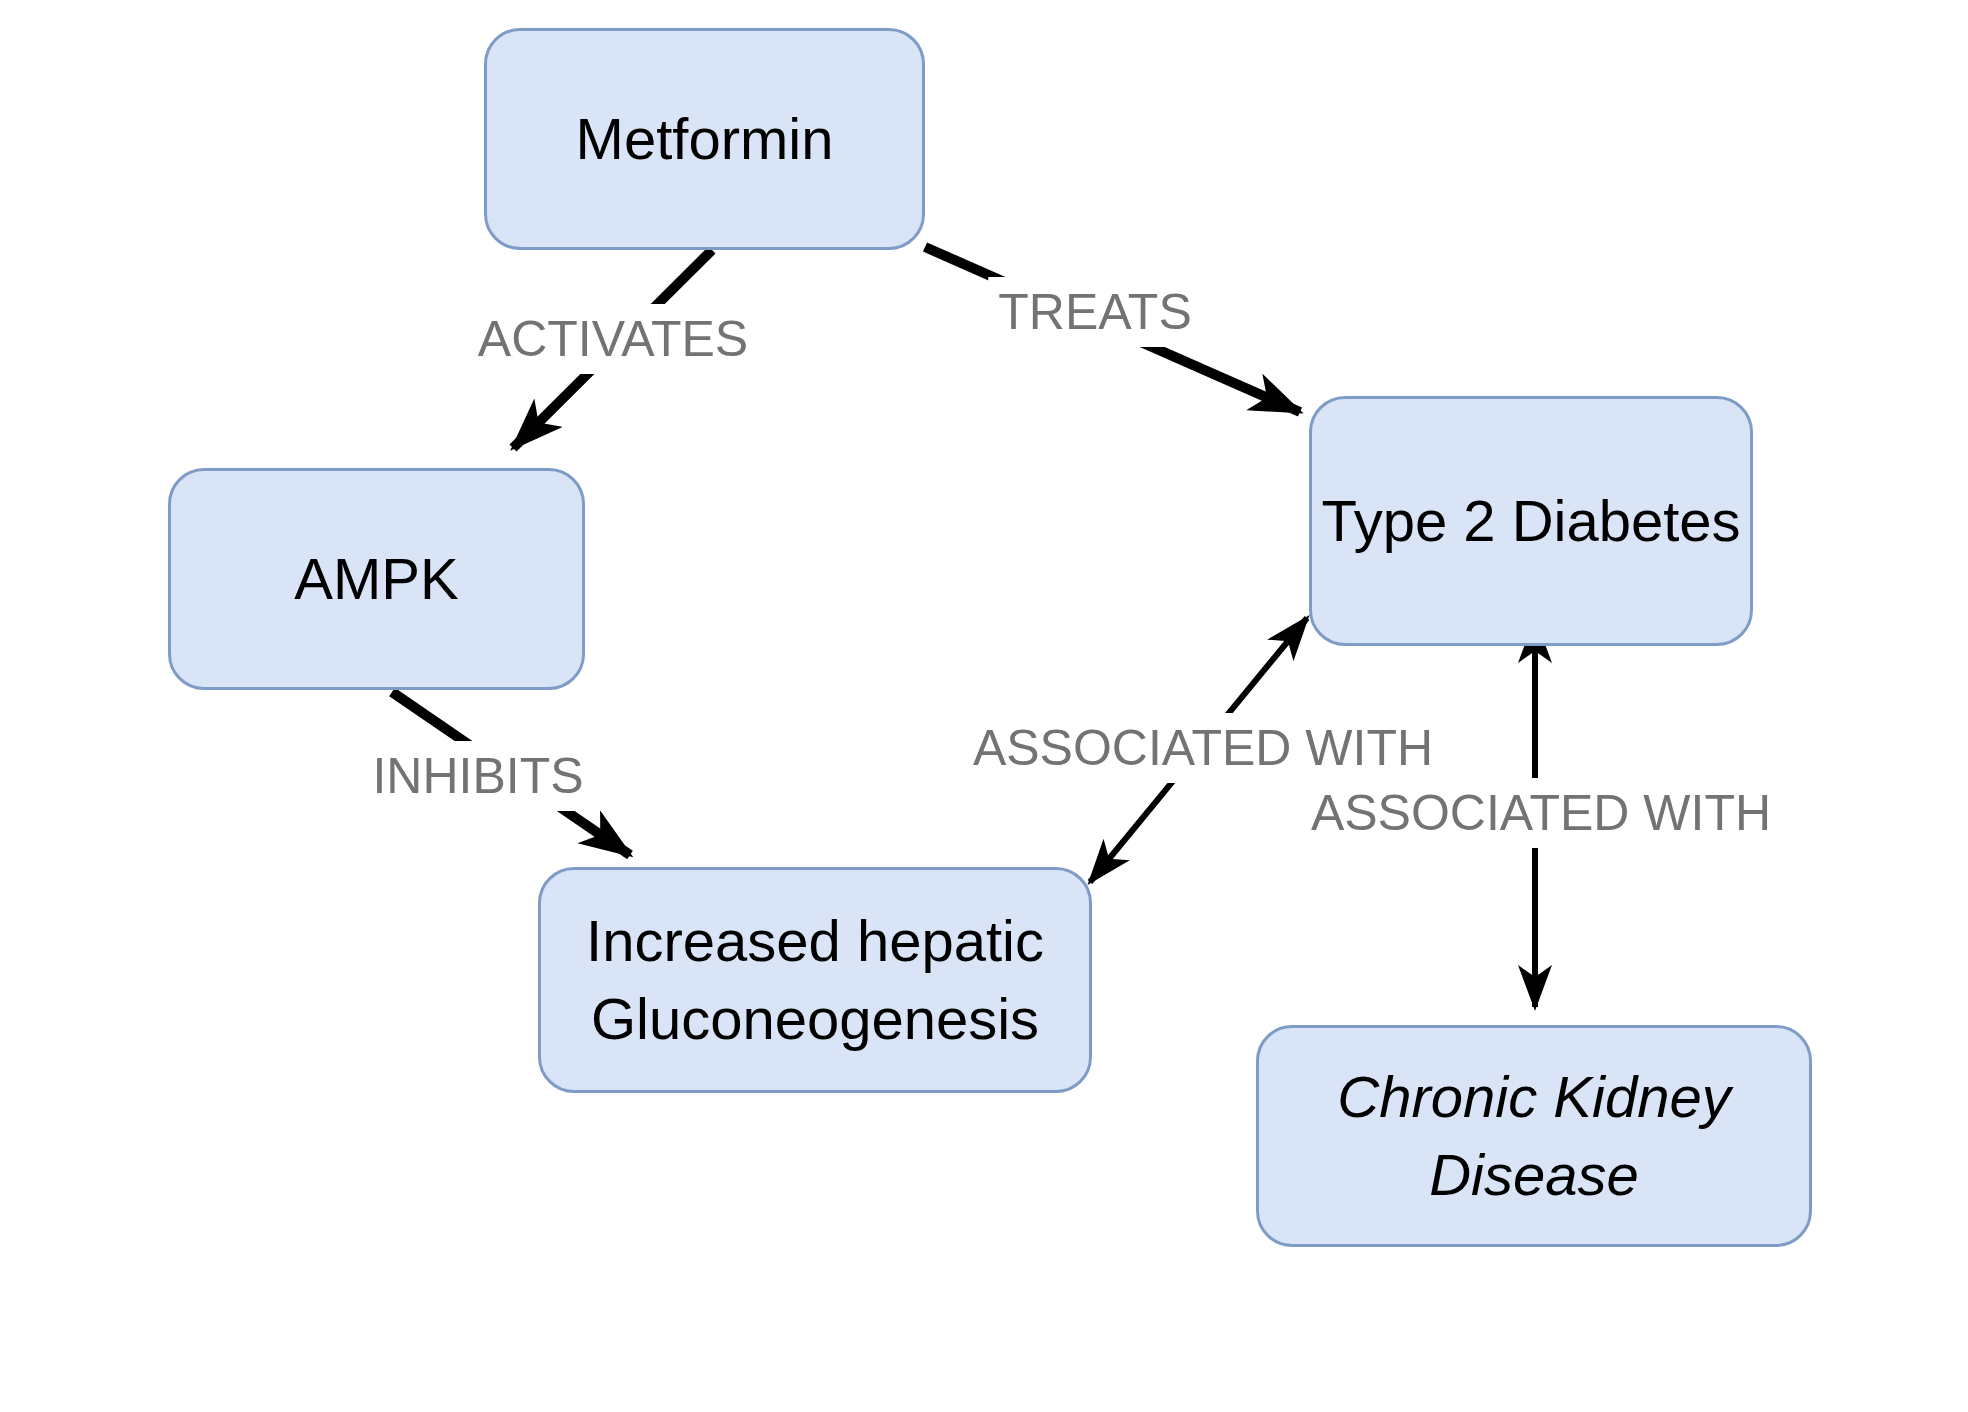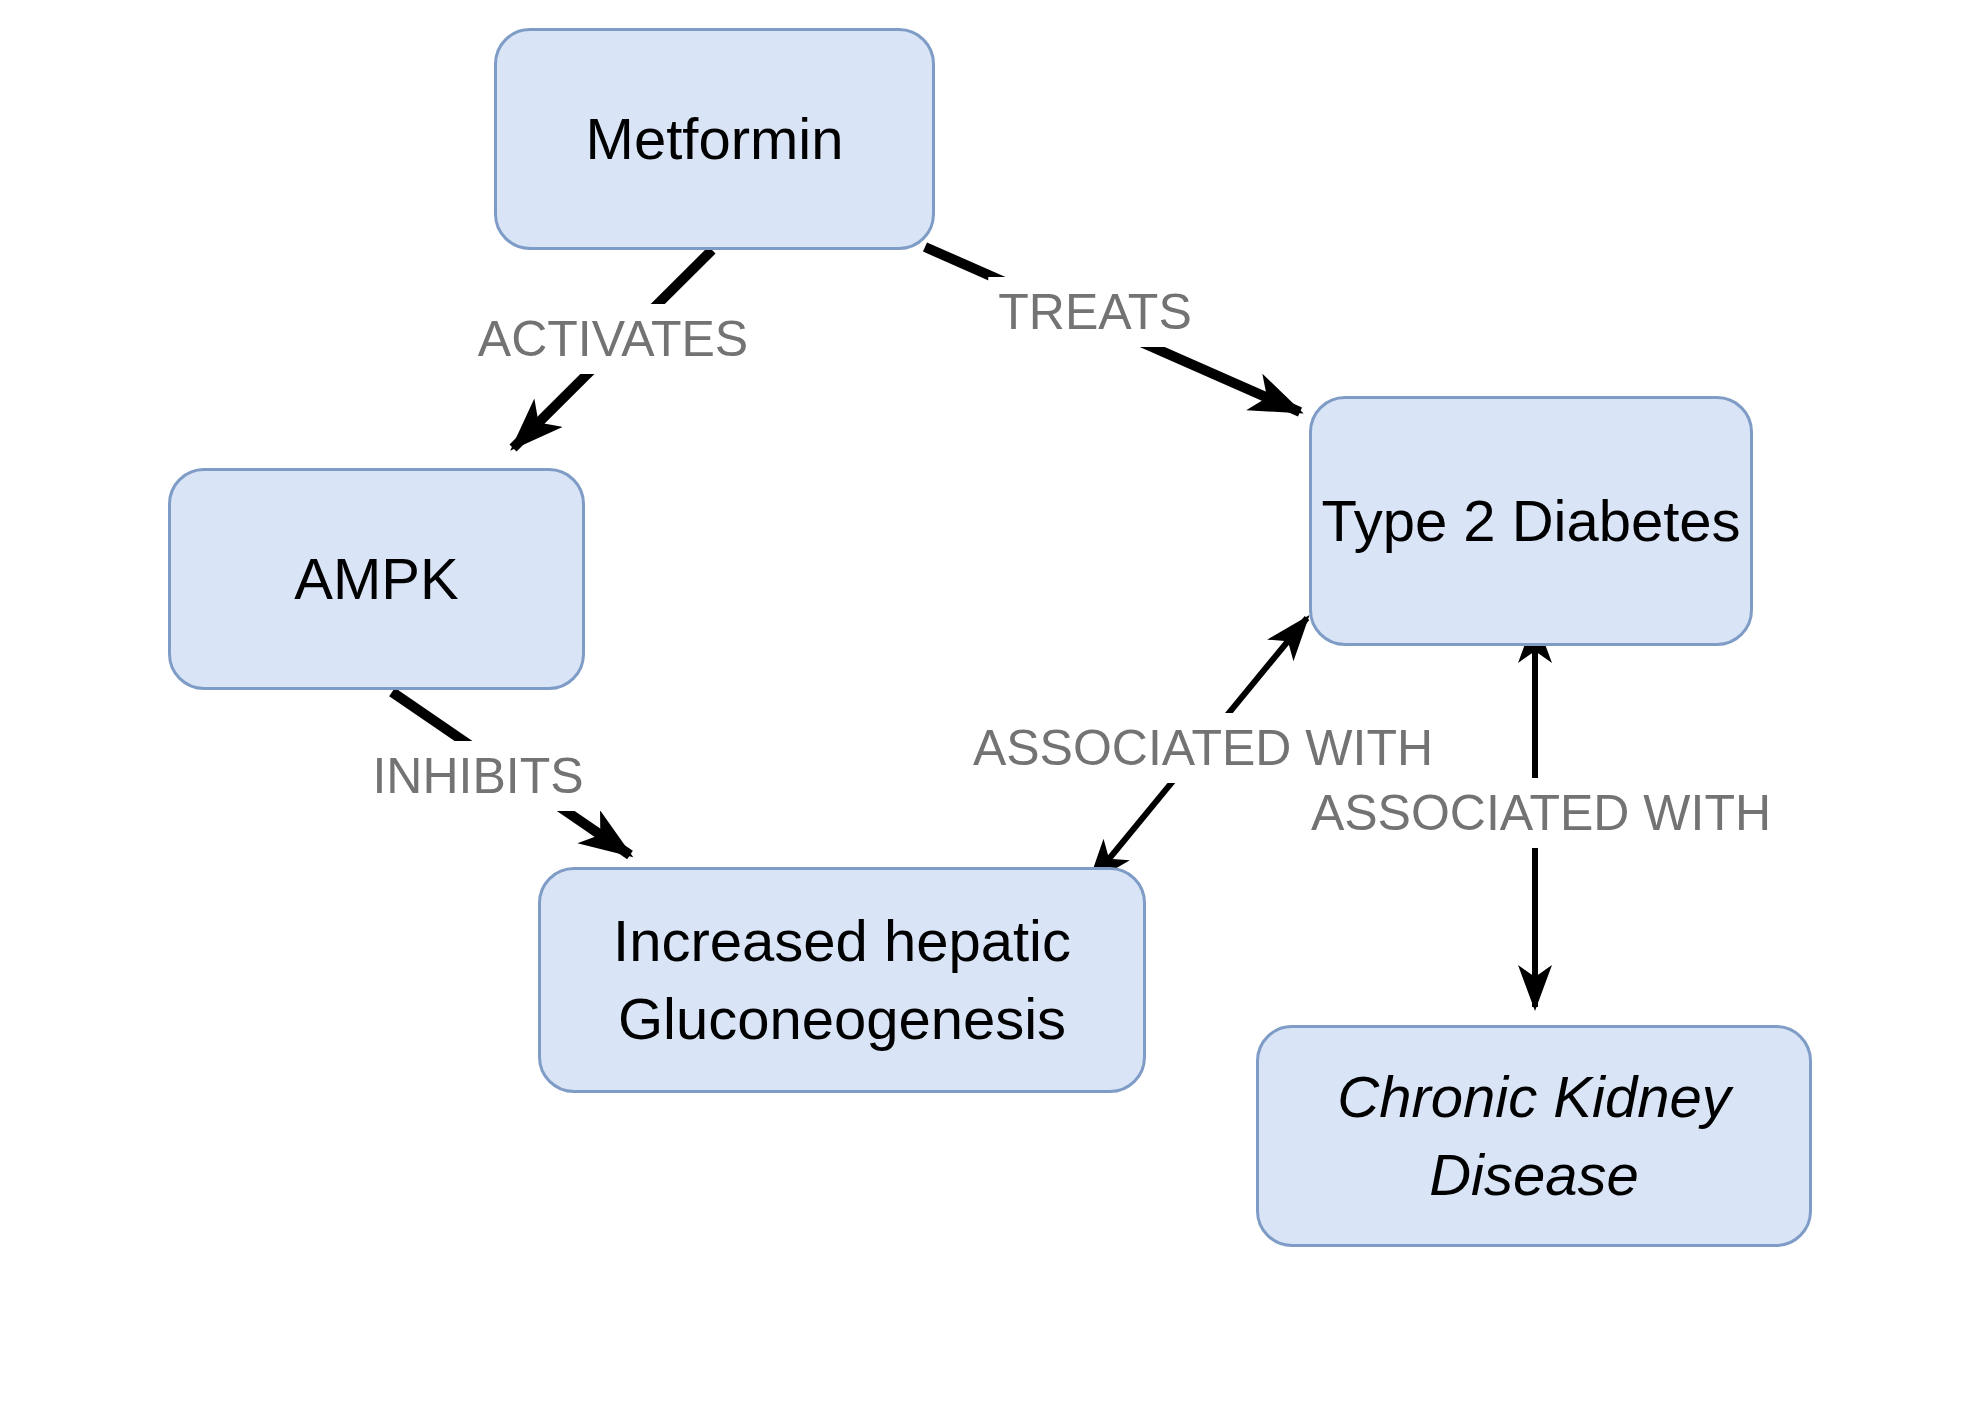--- a/index.html
+++ b/index.html
@@ -30,24 +30,24 @@
     display: flex;
     flex-direction: column;
     align-items: center;
     justify-content: center;
     text-align: center;
     font-size: 58px;
     line-height: 1.35;
     color: #000000;
     white-space: nowrap;
   }
-  .node-metformin { left: 484px; top: 28px;  width: 441px; height: 222px; margin-left: 10px; }
+  .node-metformin { left: 484px; top: 28px;  width: 441px; height: 222px; }
   .node-ampk      { left: 168px; top: 468px; width: 417px; height: 222px; text-align: right; }
   .node-t2d       { left: 1309px; top: 396px; width: 444px; height: 250px; }
-  .node-ihg       { left: 538px; top: 867px; width: 608px; height: 226px; text-align: right; }
+  .node-ihg       { left: 538px; top: 867px; width: 554px; height: 226px; text-align: right; }
   .node-ckd       { left: 1256px; top: 1025px; width: 556px; height: 222px; font-style: italic; }
   .edge-label {
     position: absolute;
     transform: translate(-50%, -50%);
     background: #ffffff;
     color: #737373;
     font-size: 50px;
     padding: 6px 10px;
     white-space: nowrap;
   }

